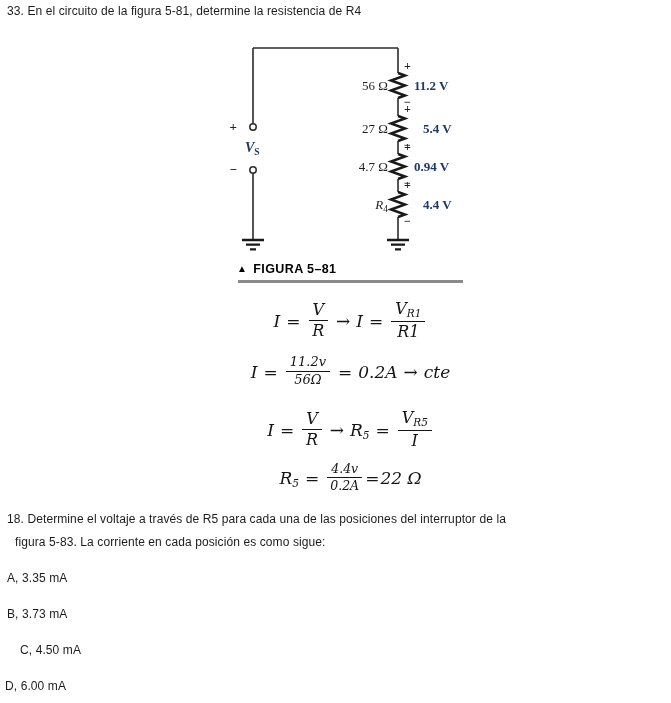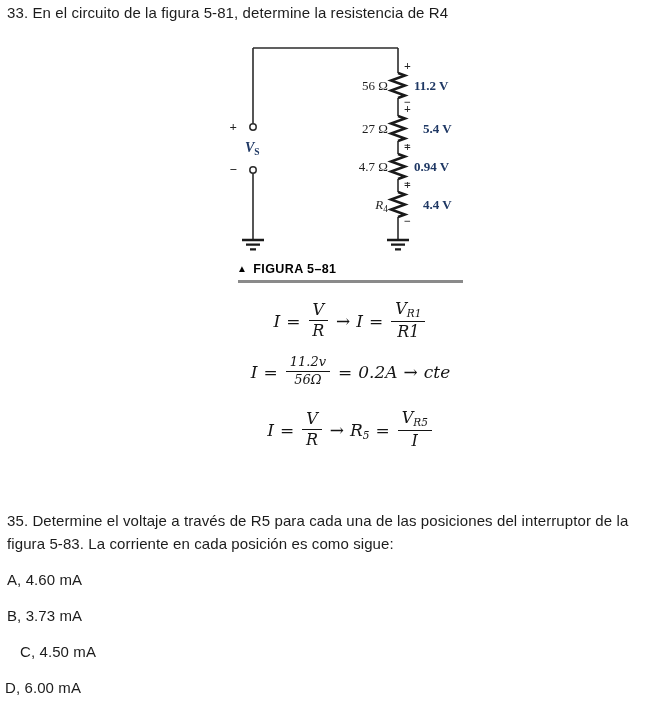--- a/index.html
+++ b/index.html
@@ -1,19 +1,19 @@
 <!DOCTYPE html>
 <html><head>
 <meta charset="utf-8">
 <style>
   html,body { margin:0; padding:0; background:#fff; }
   .page { position:relative; width:671px; height:703px; background:#ffffff; overflow:hidden;
           font-family:"Liberation Sans", sans-serif; }
 
-  .body-text { position:absolute; font-size:15px; color:#1c1c1c; letter-spacing:0.1px; white-space:nowrap; }
+  .body-text { position:absolute; font-size:12px; color:#1c1c1c; letter-spacing:0.1px; white-space:nowrap; }
 
   .circuit-svg { position:absolute; left:0; top:0; }
 
   
   .c-serif  { font-family:"Liberation Serif", serif; font-size:13px; fill:#1f1f1f; }
   .c-navy   { font-family:"Liberation Serif", serif; font-size:13px; font-weight:bold; fill:#1f3864; }
   .c-sign   { font-family:"Liberation Serif", serif; font-size:12px; font-weight:bold; fill:#222; }
   .c-signL  { font-family:"Liberation Serif", serif; font-size:13px; font-weight:bold; fill:#222; }
   .c-it     { font-style:italic; }
 
@@ -109,22 +109,25 @@
   </div>
 
   <div class="eq eq2">
     <span>I</span><span class="op">=</span><span class="frac f19"><span class="num">11.2v</span><span class="den">56Ω</span></span><span class="op">=</span><span>0.2A</span><span class="op">→</span><span>cte</span>
   </div>
 
   <div class="eq eq3">
     <span>I</span><span class="op">=</span><span class="frac f16"><span class="num">V</span><span class="den">R</span></span><span class="op">→</span><span><span>R</span><span class="sb">5</span></span><span class="op">=</span><span class="frac f16"><span class="num"><span>V</span><span class="sb">R5</span></span><span class="den">I</span></span>
   </div>
 
+  <div class="eq eq4">
+    <span><span>R</span><span class="sb">5</span></span><span class="op">=</span><span class="frac f12"><span class="num">4.4v</span><span class="den">0.2A</span></span><span class="op-tight">=</span><span>22 Ω</span>
+  </div>
 
-  <div class="body-text" style="left:7px; top:512px;">35. Determine el voltaje a través de R5 para cada una de las posiciones del interruptor de la</div>
-  <div class="body-text" style="left:7px; top:535px;">figura 5-83. La corriente en cada posición es como sigue:</div>
+  <div class="body-text" style="left:7px; top:512px;">18. Determine el voltaje a través de R5 para cada una de las posiciones del interruptor de la</div>
+  <div class="body-text" style="left:15px; top:535px;">figura 5-83. La corriente en cada posición es como sigue:</div>
 
-  <div class="body-text" style="left:7px; top:571px;">A, 4.60 mA</div>
+  <div class="body-text" style="left:7px; top:571px;">A, 3.35 mA</div>
   <div class="body-text" style="left:7px; top:607px;">B, 3.73 mA</div>
   <div class="body-text" style="left:20px; top:643px;">C, 4.50 mA</div>
   <div class="body-text" style="left:5px; top:679px;">D, 6.00 mA</div>
 
 </div>
 
 </body></html>

